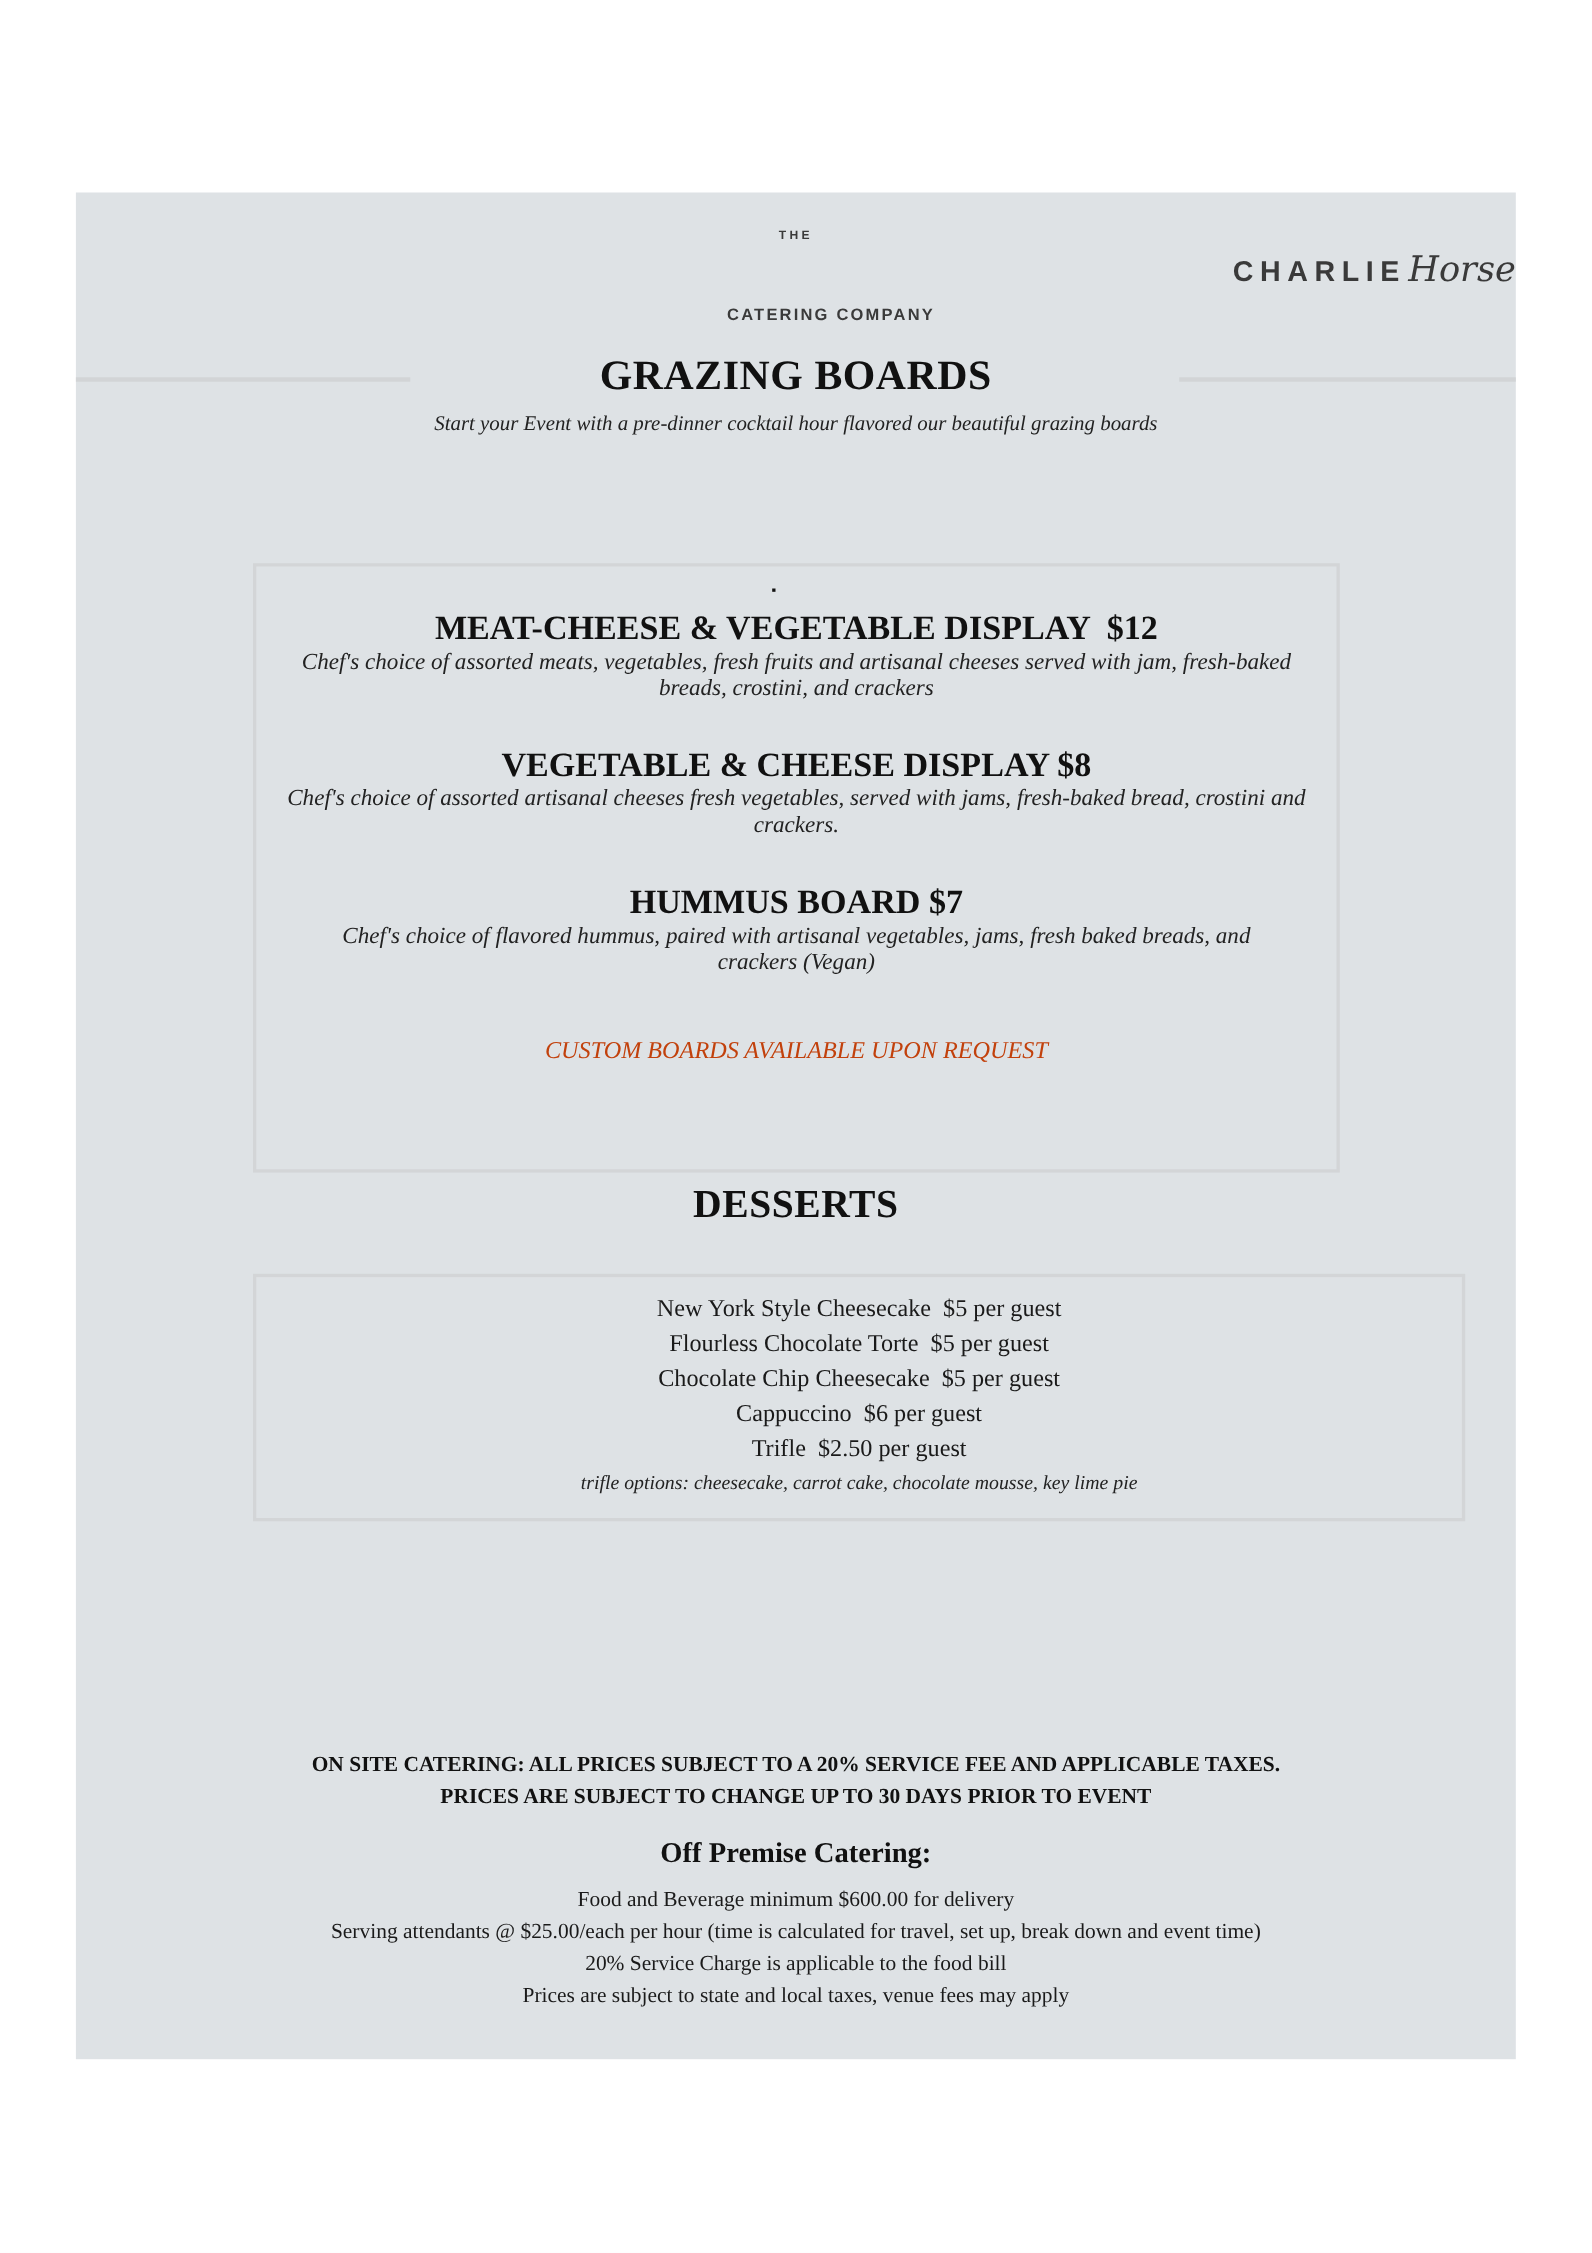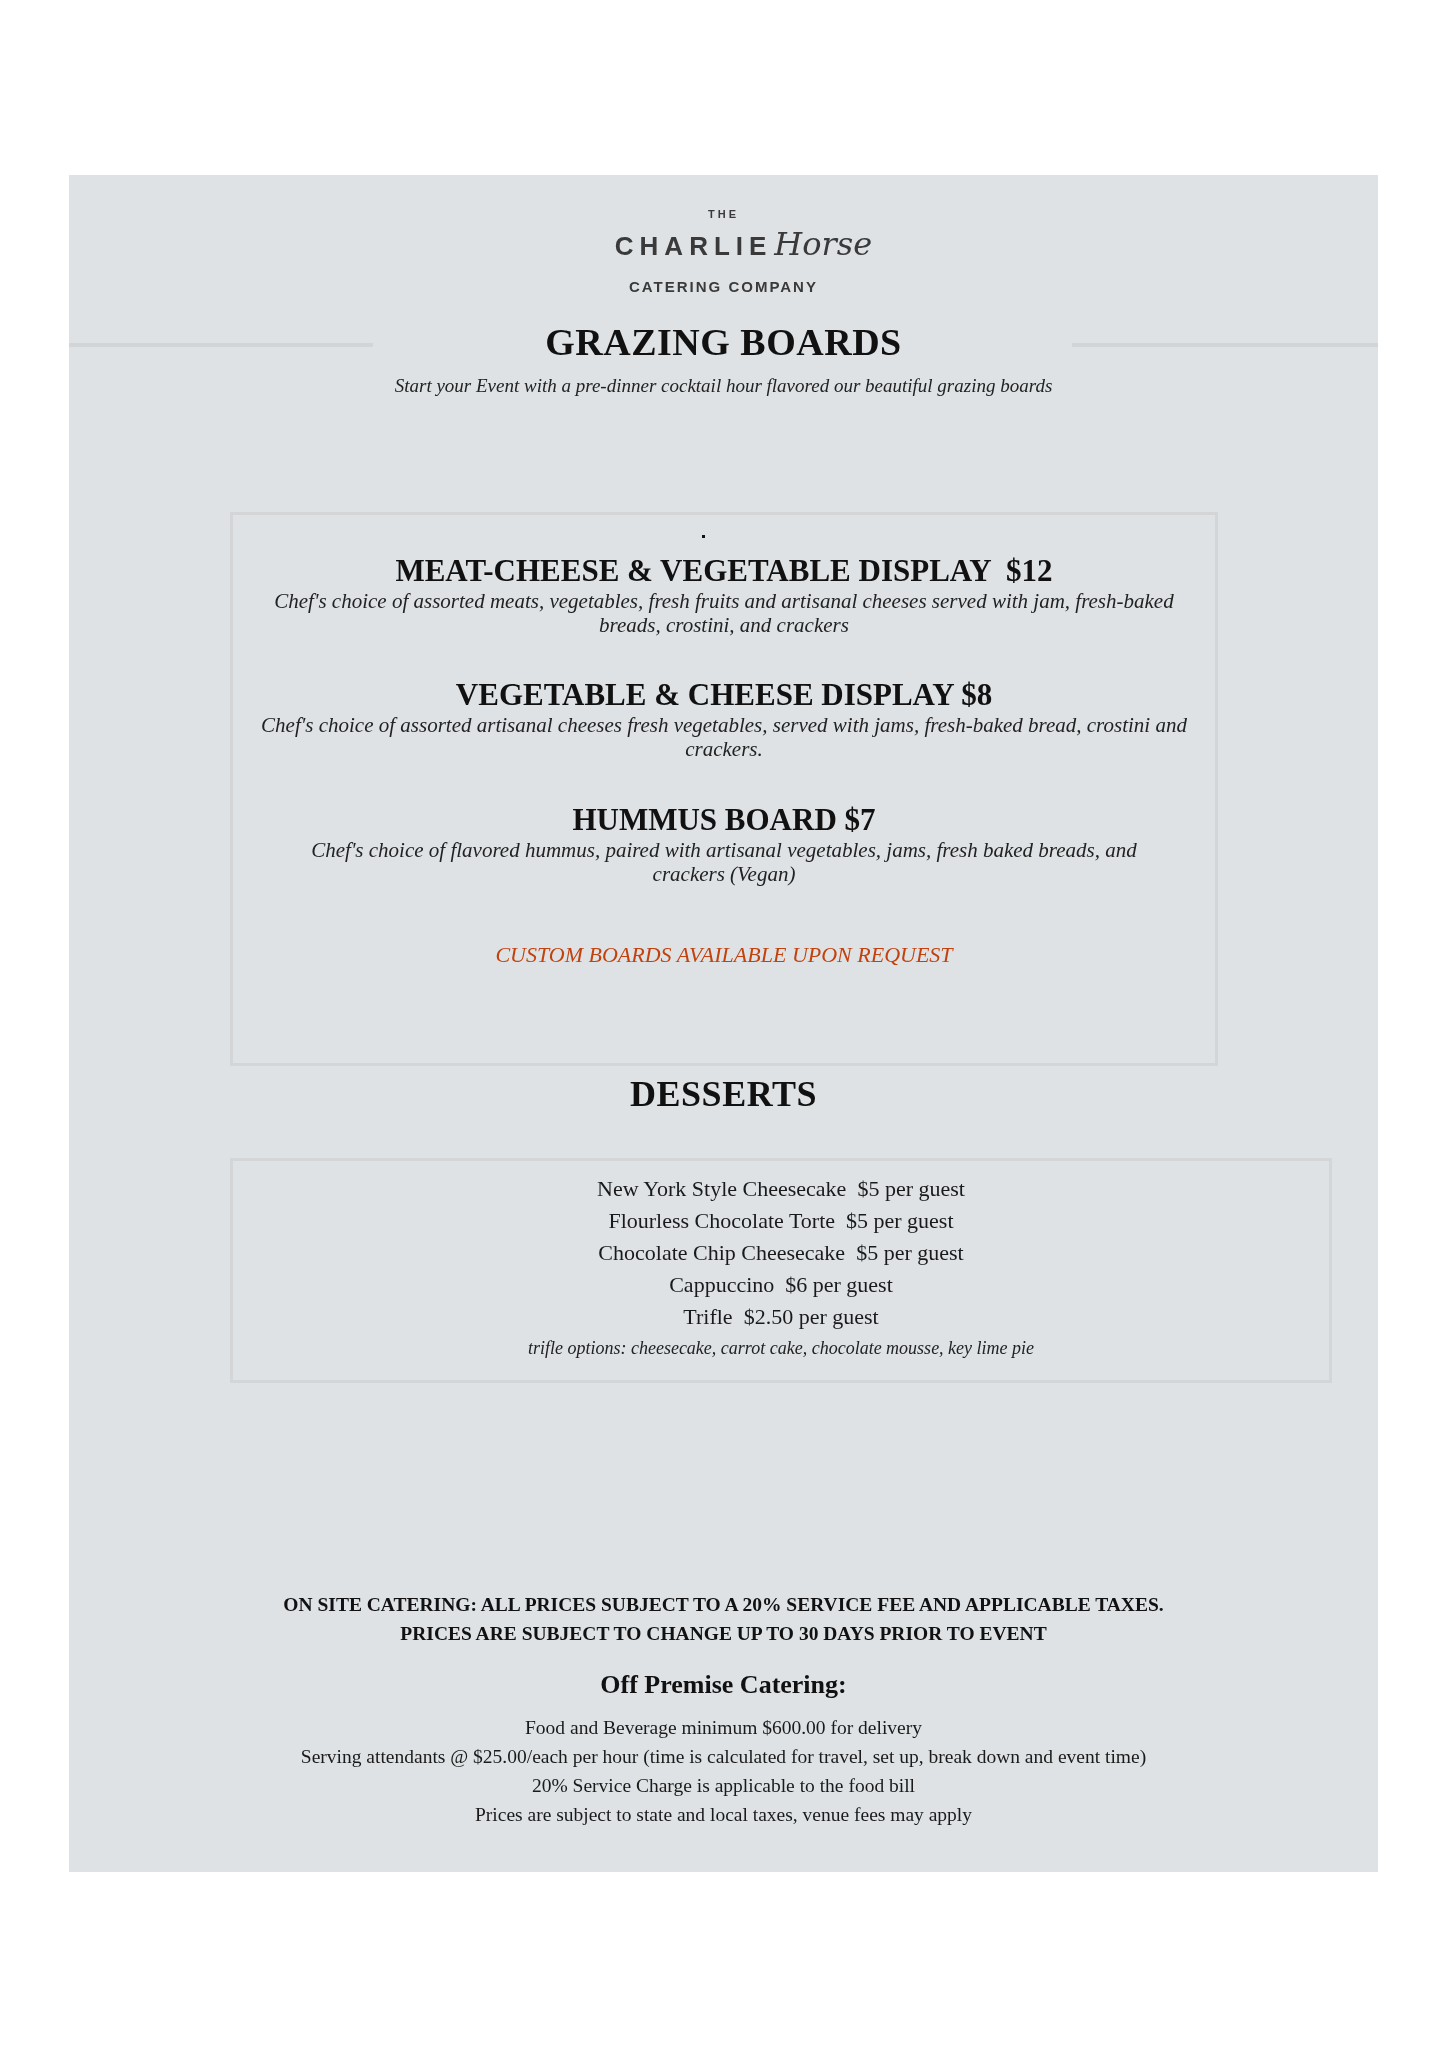--- a/index.html
+++ b/index.html
@@ -15,29 +15,29 @@
     .abs { position: absolute; left: 0; width: 100%; text-align: center; }
 
     
     .logo-the {
       top: 33px; font-family: "Liberation Sans", "DejaVu Sans", sans-serif;
       font-weight: bold; font-size: 11px; letter-spacing: 3px; color: #3a3a3a;
     }
     .logo-main {
       top: 50px; font-family: "Liberation Sans", "DejaVu Sans", sans-serif;
       font-weight: bold; font-size: 26px; letter-spacing: 6px; color: #3a3a3a;
-      padding-left: 40px; box-sizing: border-box;
+      padding-left: 40px; box-sizing: border-box; text-align: right;
     }
     .logo-script {
       font-family: "DejaVu Serif", serif; font-style: italic; font-weight: normal;
       font-size: 32px; letter-spacing: 0; margin-left: 2px; color: #3a3a3a;
     }
     .logo-sub {
       top: 103px; font-family: "Liberation Sans", "DejaVu Sans", sans-serif;
-      font-size: 15px; letter-spacing: 2px; color: #3a3a3a; font-weight: bold;
+      font-size: 15px; letter-spacing: 2px; color: #3a3a3a; font-weight: bold; padding-left: 32px;
     }
 
     .rule {
       position: absolute; top: 168px; height: 4px; background: #d2d4d6;
     }
     .rule.left { left: 0; width: 304px; }
     .rule.right { left: 1003px; width: 306px; }
 
     .title {
       font-size: 38px; font-weight: bold; letter-spacing: 0.5px; color: #111;

